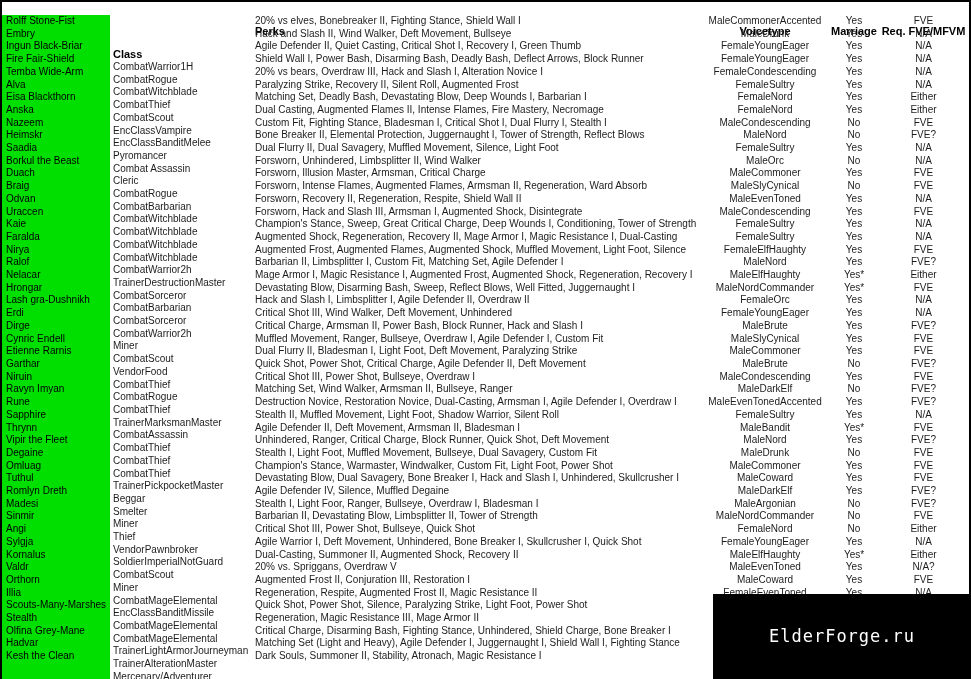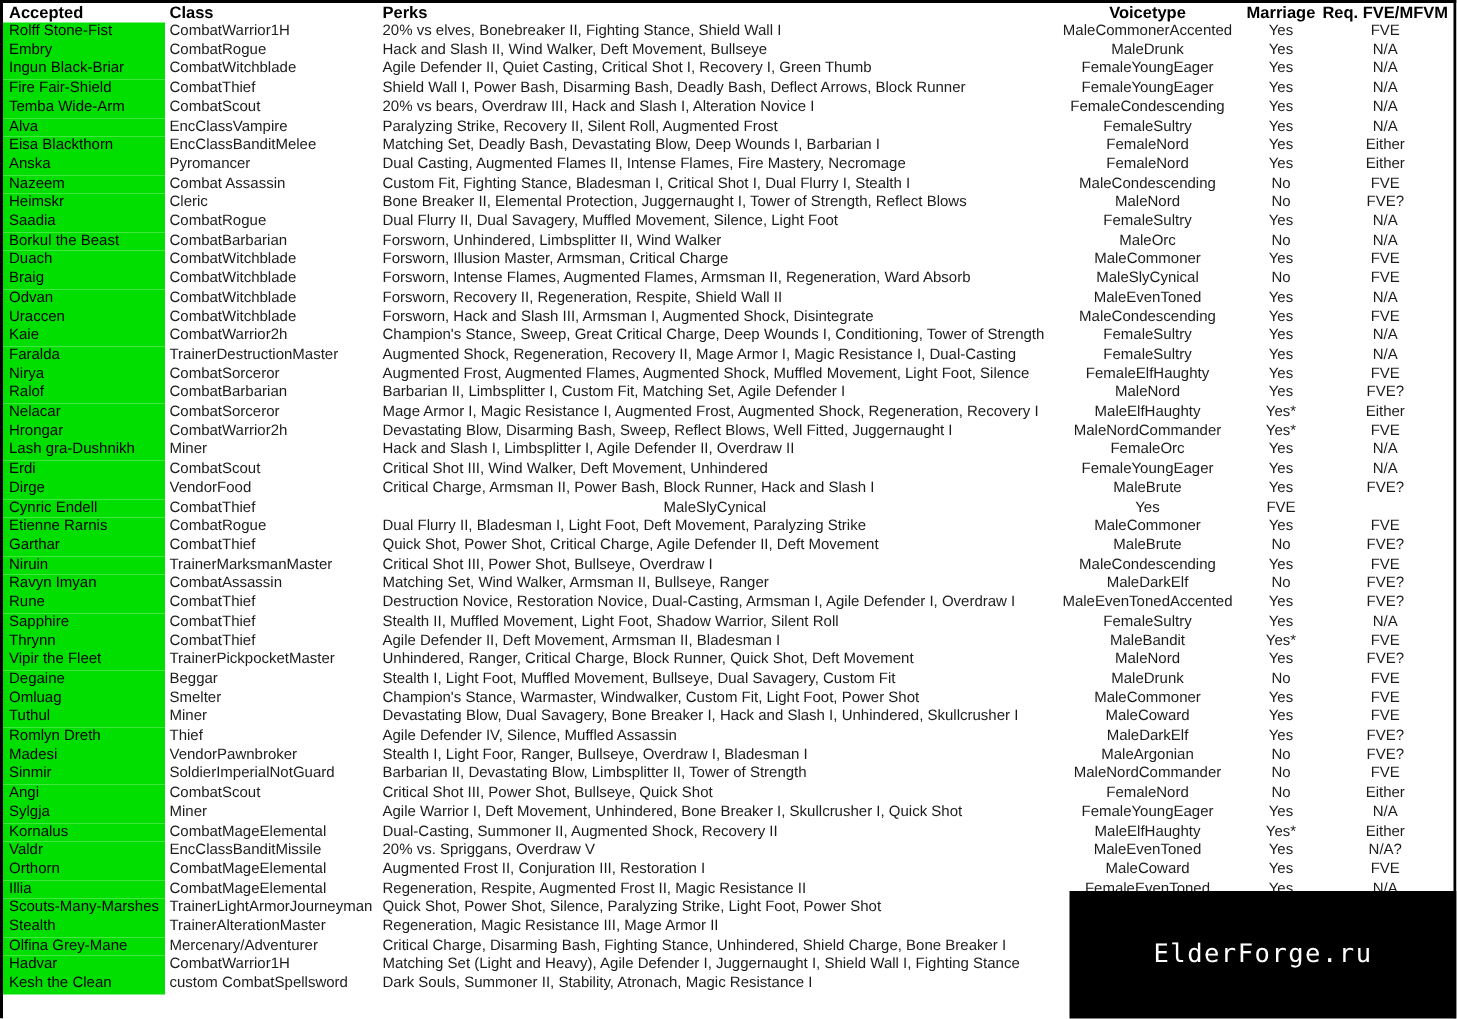--- a/index.html
+++ b/index.html
@@ -15,21 +15,21 @@
   .hrow,.row{
     display:grid;
     grid-template-columns:108px 143px 447px 130px 48px 91px;
   }
   .hrow{height:13px;align-items:center;}
   .hrow .c{font-size:11px;font-weight:bold;color:#000;}
   .row{height:12.706px;font-size:10px;line-height:12.7px;}
   .c{white-space:nowrap;overflow:visible;}
   .c1{padding-left:4px;color:#000;}
   .row .c1{background:var(--accepted_bg,#00df00);}
-  .c2{padding-left:3px;color:#1c1c1c;}
+  .c2{padding-left:3px;color:#1c1c1c;margin-top:46px;}
   .c3{padding-left:2px;color:#1c1c1c;}
   .c4,.c5,.c6{text-align:center;color:#1c1c1c;}
   .hrow .c1,.hrow .c2,.hrow .c3{color:#000;}
   .watermark{
     position:absolute;left:711px;top:592px;width:258px;height:87px;
     background:var(--watermark_bg,#000);color:var(--watermark_text,#fff);
     display:flex;align-items:center;justify-content:center;
     font-family:"DejaVu Sans Mono",monospace;font-size:17px;letter-spacing:1px;
     padding-bottom:4px;box-sizing:border-box;z-index:5;
   }
@@ -268,20 +268,21 @@
     <div class="c c2">VendorFood</div>
     <div class="c c3">Critical Charge, Armsman II, Power Bash, Block Runner, Hack and Slash I</div>
     <div class="c c4">MaleBrute</div>
     <div class="c c5">Yes</div>
     <div class="c c6">FVE?</div>
   </div>
 
   <div class="row">
     <div class="c c1">Cynric Endell</div>
     <div class="c c2">CombatThief</div>
+    <div class="c c3">Muffled Movement, Ranger, Bullseye, Overdraw I, Agile Defender I, Custom Fit</div>
     <div class="c c4">MaleSlyCynical</div>
     <div class="c c5">Yes</div>
     <div class="c c6">FVE</div>
   </div>
 
   <div class="row">
     <div class="c c1">Etienne Rarnis</div>
     <div class="c c2">CombatRogue</div>
     <div class="c c3">Dual Flurry II, Bladesman I, Light Foot, Deft Movement, Paralyzing Strike</div>
     <div class="c c4">MaleCommoner</div>
@@ -375,21 +376,21 @@
     <div class="c c2">Miner</div>
     <div class="c c3">Devastating Blow, Dual Savagery, Bone Breaker I, Hack and Slash I, Unhindered, Skullcrusher I</div>
     <div class="c c4">MaleCoward</div>
     <div class="c c5">Yes</div>
     <div class="c c6">FVE</div>
   </div>
 
   <div class="row">
     <div class="c c1">Romlyn Dreth</div>
     <div class="c c2">Thief</div>
-    <div class="c c3">Agile Defender IV, Silence, Muffled Assassin</div>
+    <div class="c c3">Agile Defender IV, Silence, Muffled Degaine</div>
     <div class="c c4">MaleDarkElf</div>
     <div class="c c5">Yes</div>
     <div class="c c6">FVE?</div>
   </div>
 
   <div class="row">
     <div class="c c1">Madesi</div>
     <div class="c c2">VendorPawnbroker</div>
     <div class="c c3">Stealth I, Light Foor, Ranger, Bullseye, Overdraw I, Bladesman I</div>
     <div class="c c4">MaleArgonian</div>

